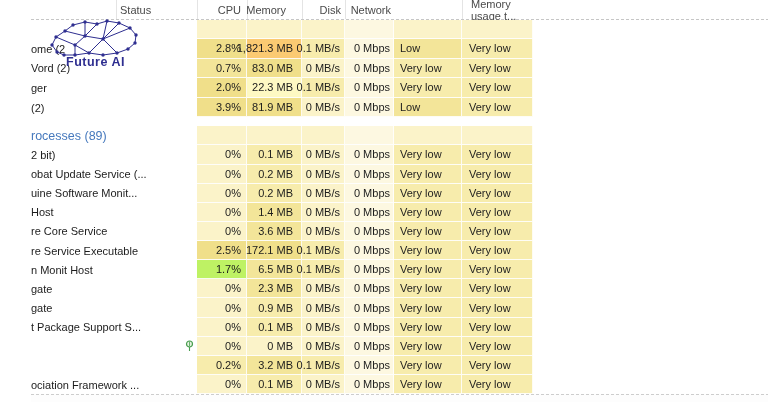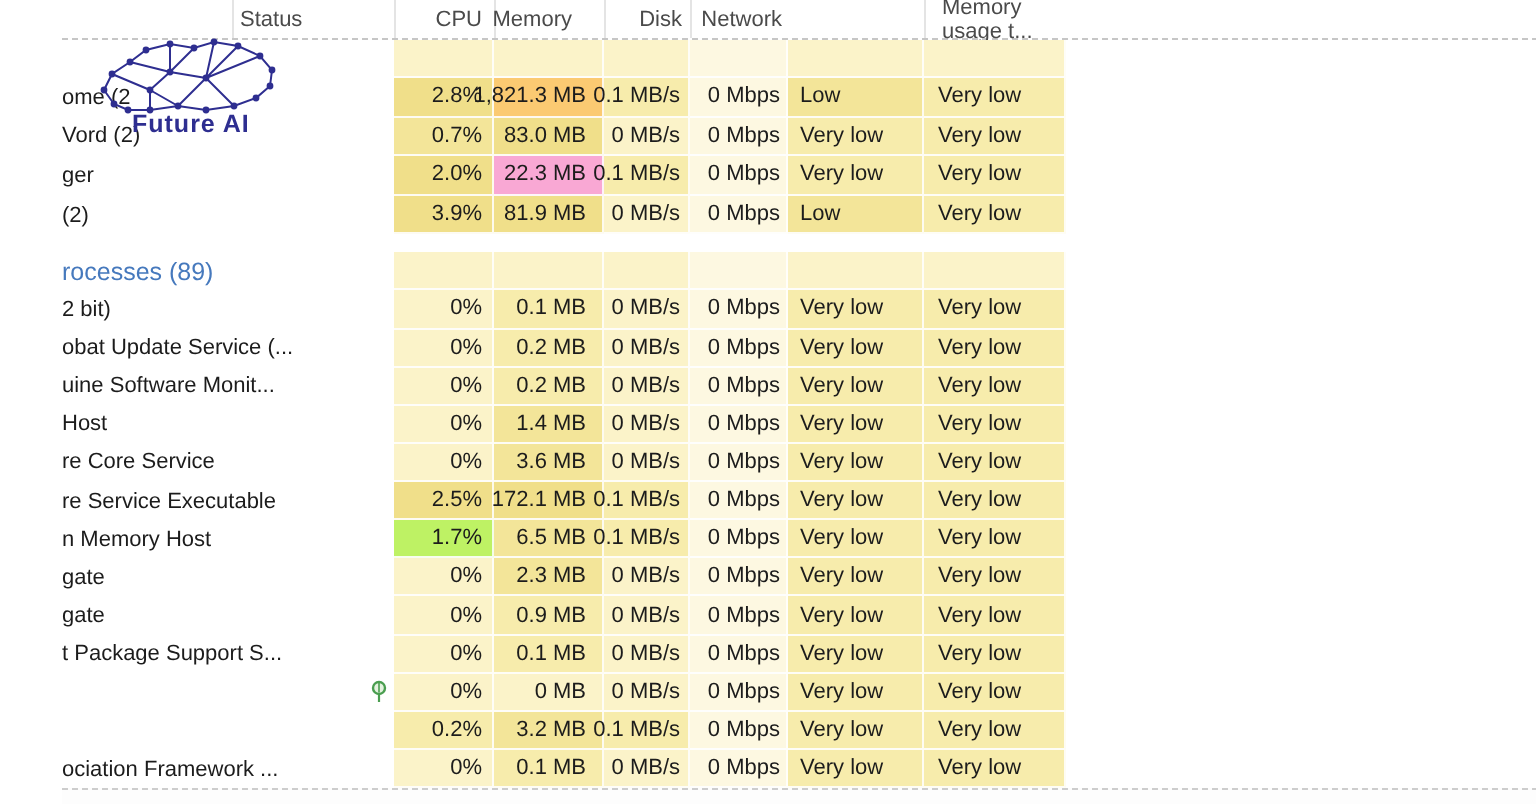--- a/index.html
+++ b/index.html
@@ -104,21 +104,21 @@
       <div class="cell c-mem" style="background: rgb(240, 223, 138);">83.0 MB</div>
       <div class="cell c-disk" style="background: rgb(251, 243, 201);">0 MB/s</div>
       <div class="cell c-net" style="background: rgb(253, 248, 225);">0 Mbps</div>
       <div class="cell c-power" style="background: rgb(247, 236, 172);">Very low</div>
       <div class="cell c-trend" style="background: rgb(247, 236, 172);">Very low</div>
     </div>
       <div class="row row-app">
       <div class="cell c-name">ger</div>
       <div class="cell c-status"></div>
       <div class="cell c-cpu" style="background: rgb(240, 223, 138);">2.0%</div>
-      <div class="cell c-mem" style="background: #f9a8d4;">22.3 MB</div>
+      <div class="cell c-mem" style="background: #fef9c3;">22.3 MB</div>
       <div class="cell c-disk" style="background: rgb(247, 236, 172);">0.1 MB/s</div>
       <div class="cell c-net" style="background: rgb(253, 248, 225);">0 Mbps</div>
       <div class="cell c-power" style="background: rgb(247, 236, 172);">Very low</div>
       <div class="cell c-trend" style="background: rgb(247, 236, 172);">Very low</div>
     </div>
       <div class="row row-app">
       <div class="cell c-name">(2)</div>
       <div class="cell c-status"></div>
       <div class="cell c-cpu" style="background: rgb(240, 223, 138);">3.9%</div>
       <div class="cell c-mem" style="background: rgb(240, 223, 138);">81.9 MB</div>
@@ -193,21 +193,21 @@
       <div class="cell c-name">re Service Executable</div>
       <div class="cell c-status"></div>
       <div class="cell c-cpu" style="background: rgb(240, 223, 138); text-align: right;">2.5%</div>
       <div class="cell c-mem" style="background: rgb(240, 223, 138);">172.1 MB</div>
       <div class="cell c-disk" style="background: rgb(247, 236, 172);">0.1 MB/s</div>
       <div class="cell c-net" style="background: rgb(253, 248, 225);">0 Mbps</div>
       <div class="cell c-power" style="background: rgb(247, 236, 172);">Very low</div>
       <div class="cell c-trend" style="background: rgb(247, 236, 172);">Very low</div>
     </div>
       <div class="row row-proc">
-      <div class="cell c-name">n Memory Host</div>
+      <div class="cell c-name">n Monit Host</div>
       <div class="cell c-status"></div>
       <div class="cell c-cpu" style="background: #bef264;">1.7%</div>
       <div class="cell c-mem" style="background: rgb(243, 229, 153);">6.5 MB</div>
       <div class="cell c-disk" style="background: rgb(247, 236, 172);">0.1 MB/s</div>
       <div class="cell c-net" style="background: rgb(253, 248, 225);">0 Mbps</div>
       <div class="cell c-power" style="background: rgb(247, 236, 172);">Very low</div>
       <div class="cell c-trend" style="background: rgb(247, 236, 172);">Very low</div>
     </div>
       <div class="row row-proc">
       <div class="cell c-name">gate</div>

